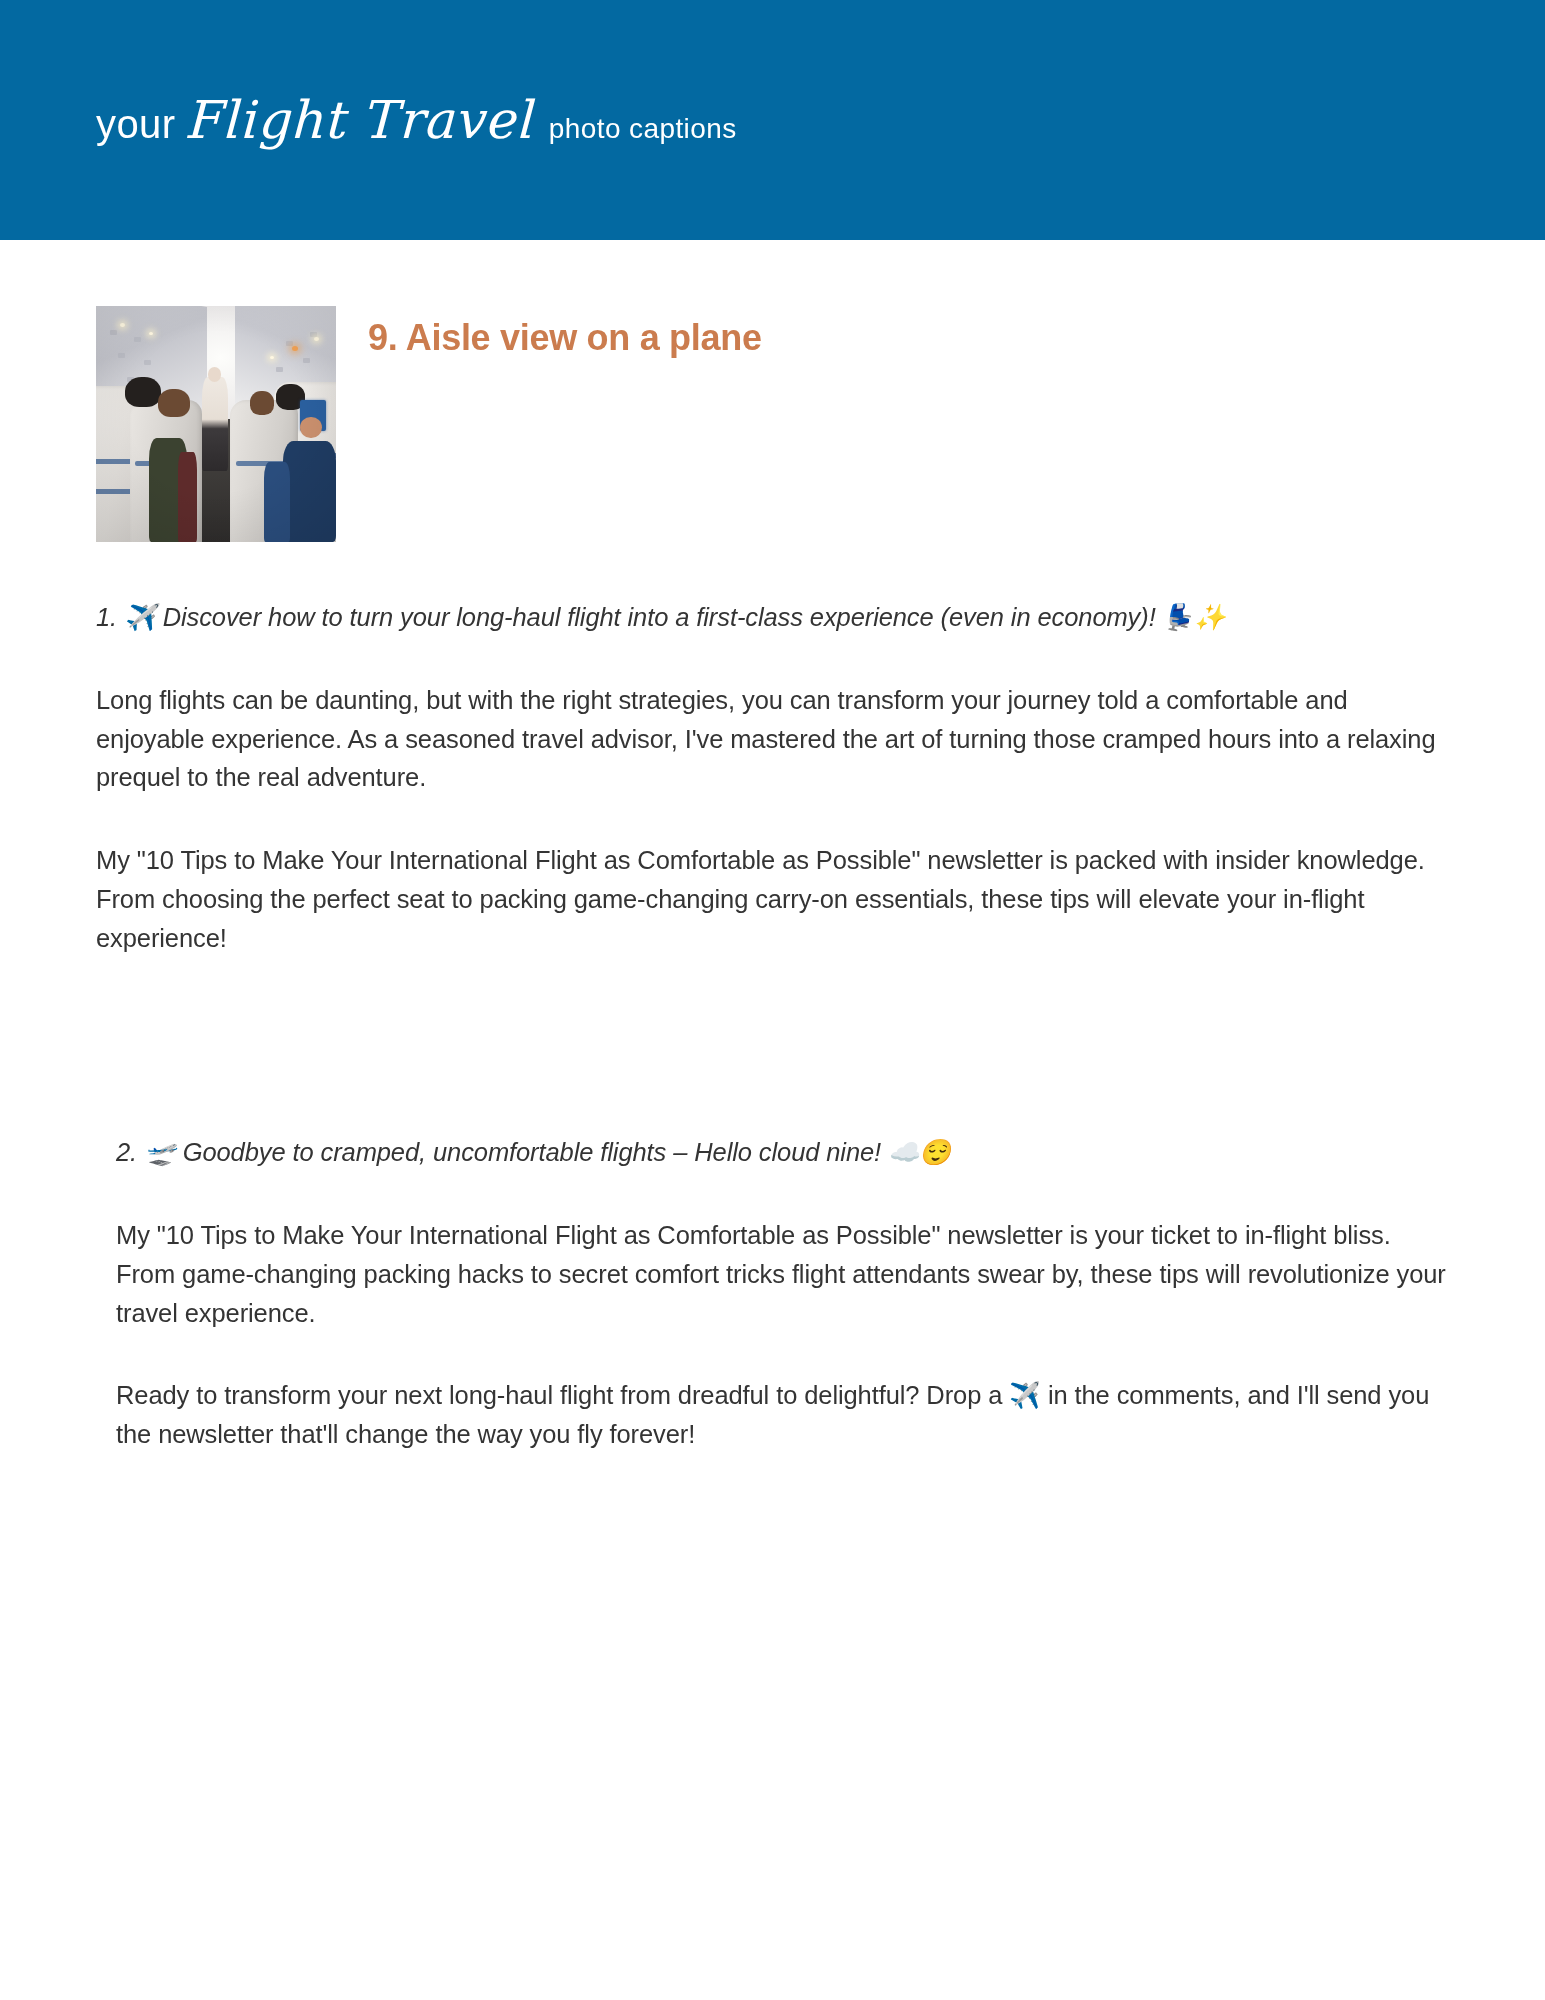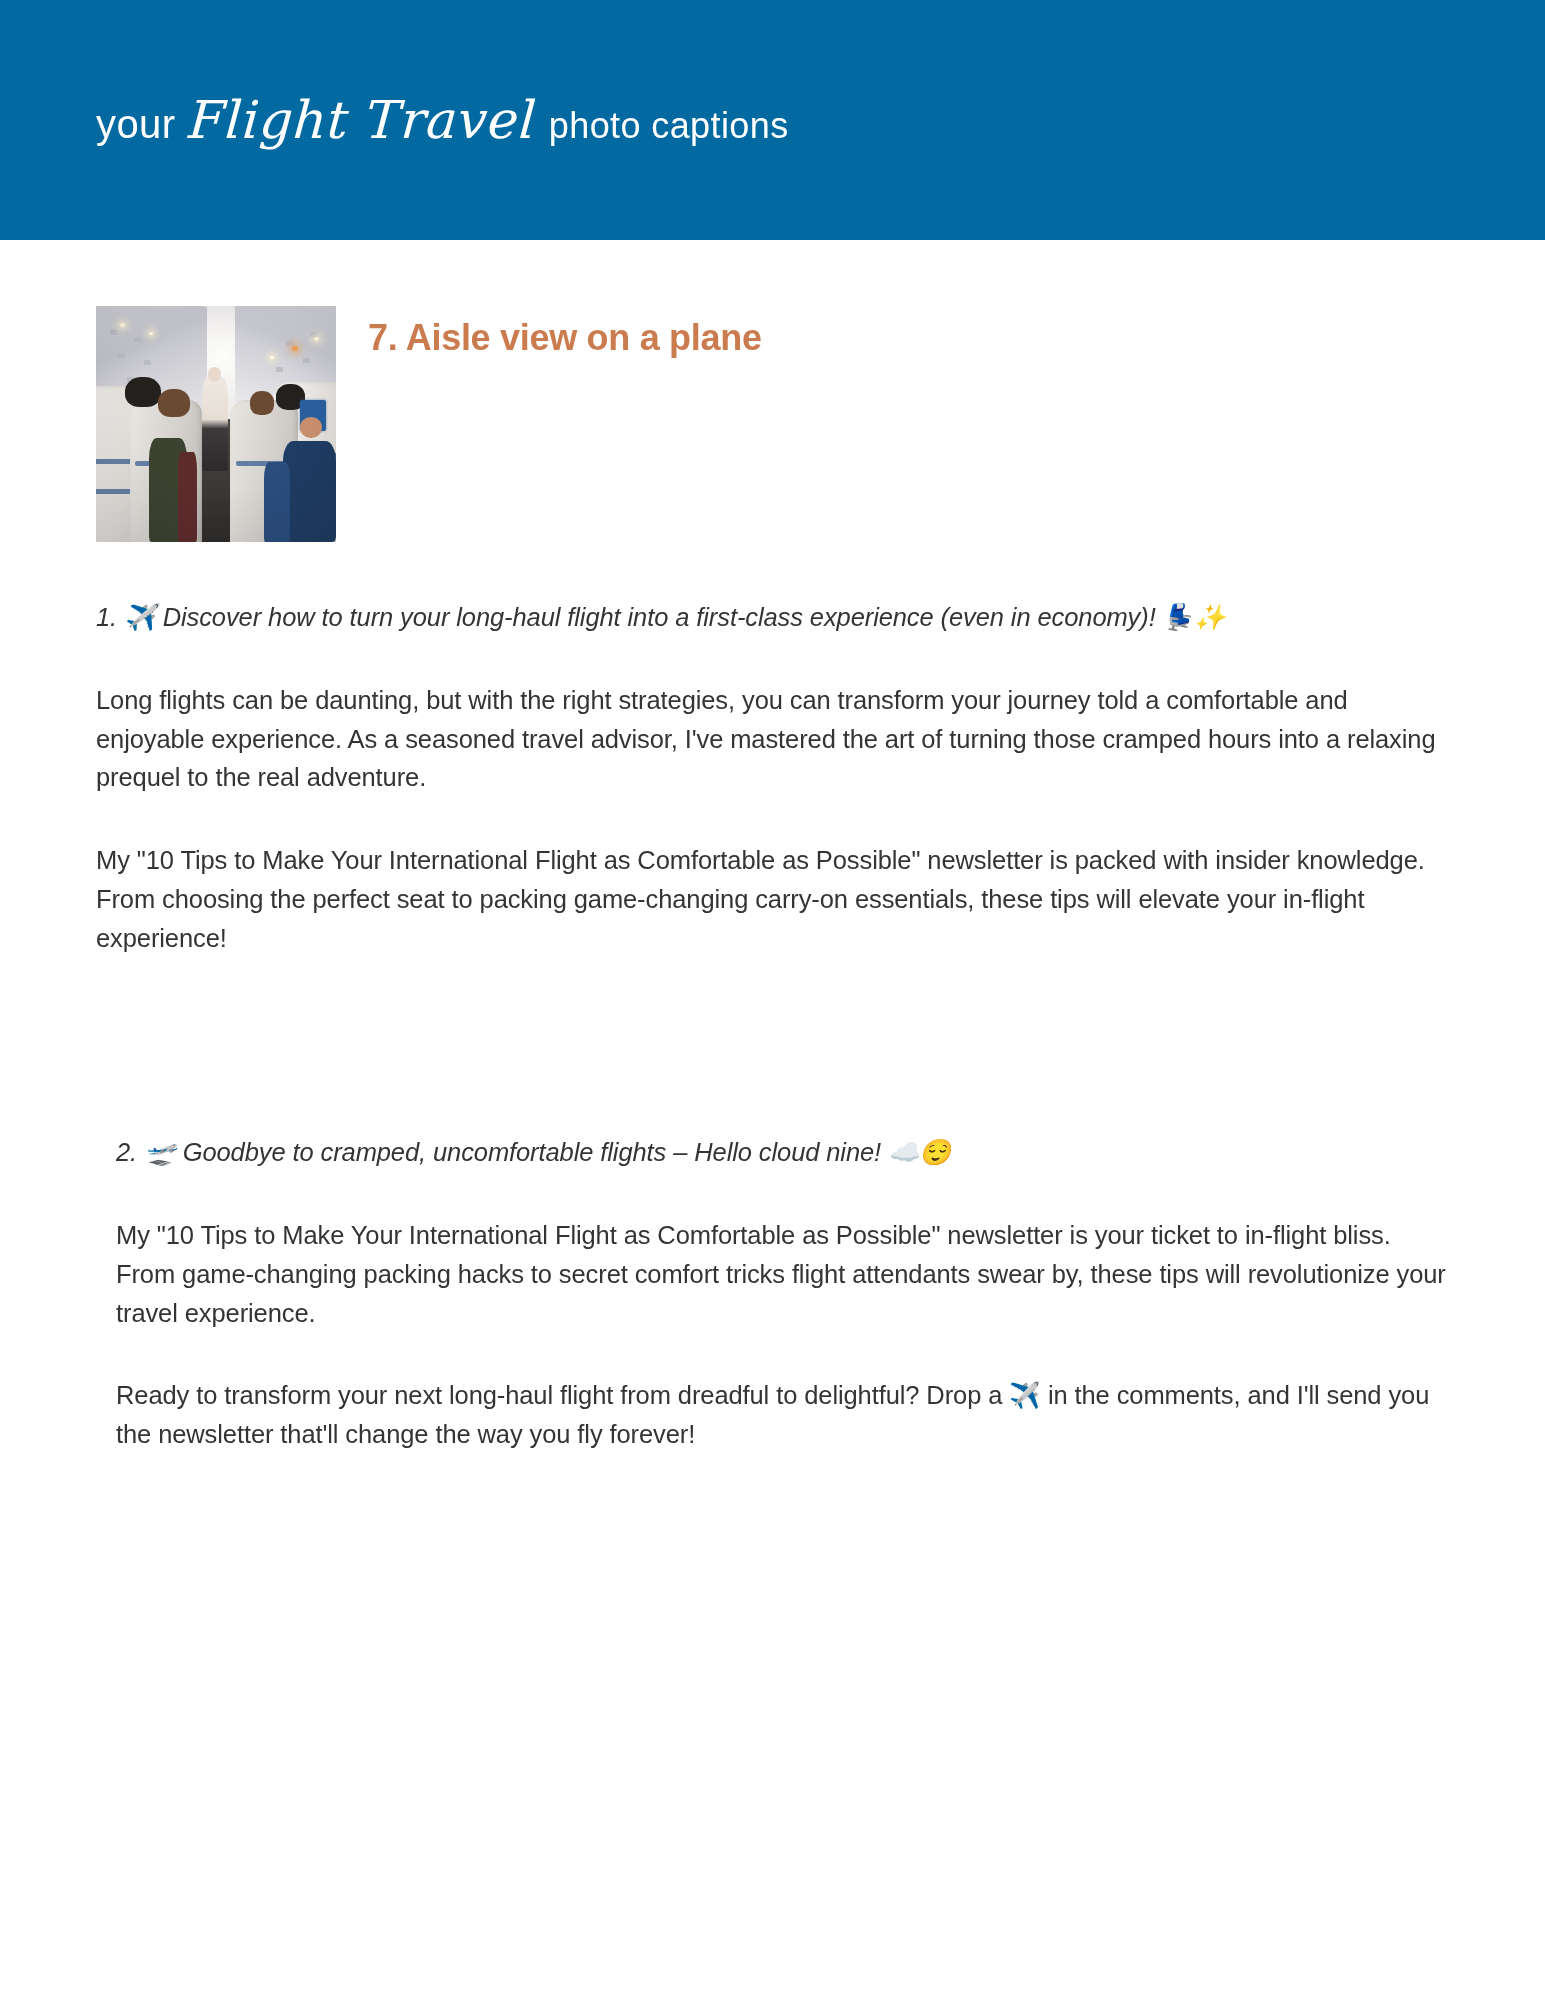--- a/index.html
+++ b/index.html
@@ -55,21 +55,21 @@
     font-weight: 400;
     font-size: 52px;
     letter-spacing: 0.5px;
     padding: 0 12px 0 14px;
     transform: skewX(-4deg);
   }
 
   .banner-title .t-tail {
     font-family: "Liberation Sans", sans-serif;
     font-weight: 300;
-    font-size: 36px;
+    font-size: 28px;
     letter-spacing: 0.4px;
   }
 
   
   .content {
     padding: 0 96px;
   }
 
   .entry-head {
     display: flex;
@@ -247,21 +247,21 @@
         <div class="head dark2" style="right:13%; top:33%; width:12%; height:11%;"></div>
         <div class="head brown" style="right:26%; top:36%; width:10%; height:10%;"></div>
         <div class="screen" style="right:4%; top:40%; width:11%; height:13%;"></div>
         <div class="jacket" style="right:0%; top:57%; width:22%; height:43%;"></div>
         <div class="jacket" style="right:19%; top:66%; width:11%; height:34%; background:#2a4d7d;"></div>
         <div class="head" style="right:6%; top:47%; width:9%; height:9%; background:#c98f6d; border-radius:50%;"></div>
 
         <div class="vignette"></div>
       </div>
 
-      <div class="entry-title">7. Aisle view on a plane</div>
+      <div class="entry-title">9. Aisle view on a plane</div>
     </div>
 
     <div class="caption-block">
       <p class="para lead">1. ✈️ Discover how to turn your long-haul flight into a first-class experience (even in economy)! 💺✨</p>
       <p class="para">Long flights can be daunting, but with the right strategies, you can transform your journey told a comfortable and enjoyable experience. As a seasoned travel advisor, I've mastered the art of turning those cramped hours into a relaxing prequel to the real adventure.</p>
       <p class="para">My "10 Tips to Make Your International Flight as Comfortable as Possible" newsletter is packed with insider knowledge. From choosing the perfect seat to packing game-changing carry-on essentials, these tips will elevate your in-flight experience!</p>
     </div>
 
     <div class="section-gap"></div>
 

